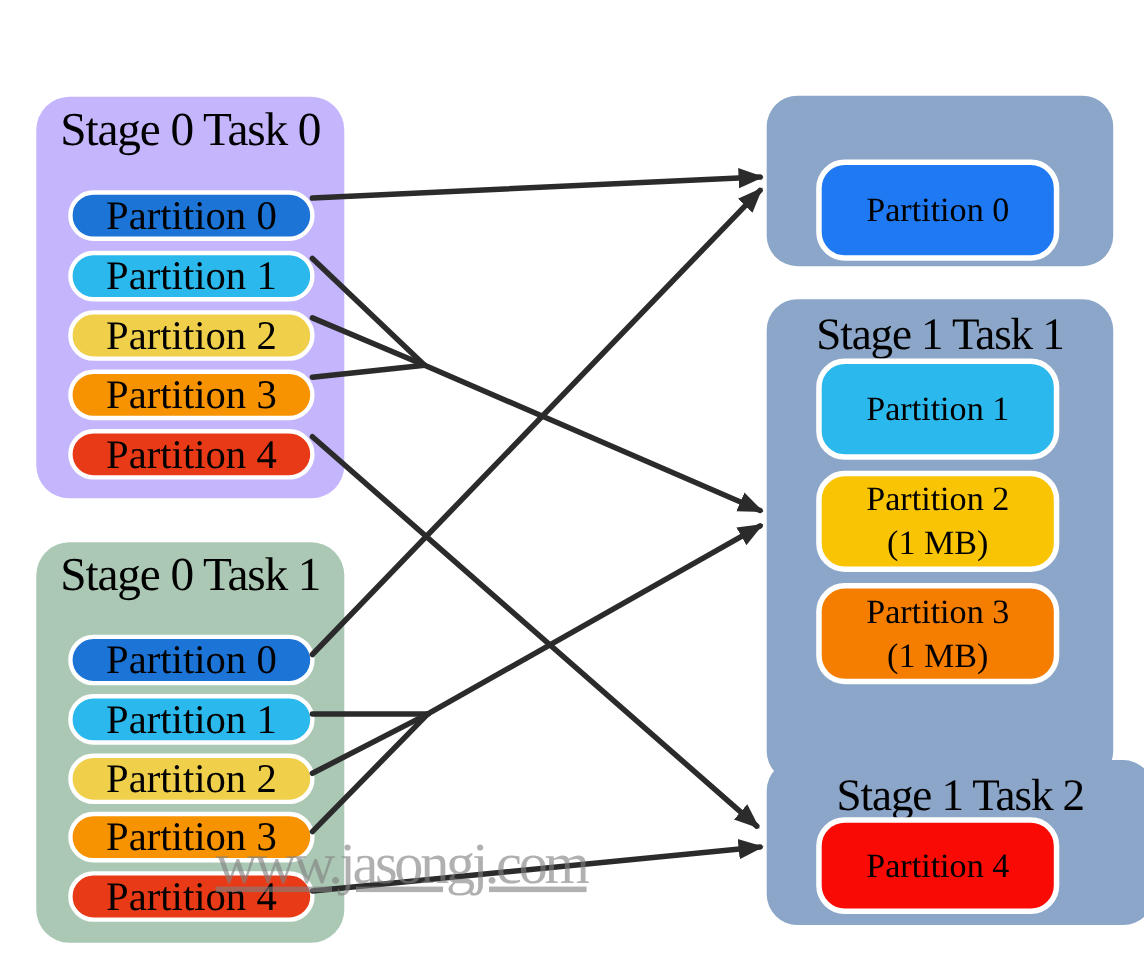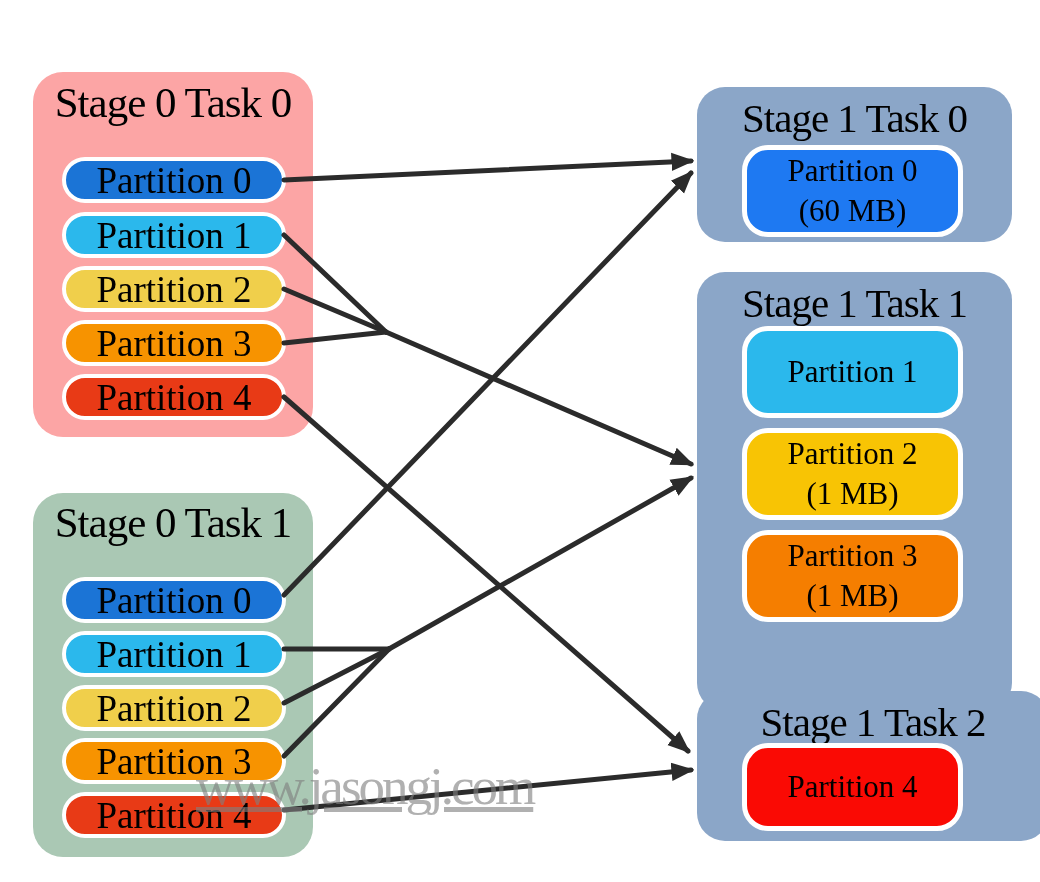--- a/index.html
+++ b/index.html
@@ -29,43 +29,41 @@
   .watermark{
     position:absolute;left:196px;top:756px;z-index:3;font-size:53px;letter-spacing:-3px;
     opacity:0.62;white-space:nowrap;text-decoration:underline;
   }
 </style>
 </head>
 <body>
 
 <div class="canvas">
 
-  <div class="taskbox s0box" style="top: 72px; height: 365px; background-color: #fca5a5;">
+  <div class="taskbox s0box" style="top: 88px; height: 365px; background-color: #c4b5fd;">
     <div class="boxtitle s0title">Stage 0 Task 0</div>
     <div class="lpill" style="top: 85px; background-color: rgb(27, 116, 214);">Partition 0</div>
     <div class="lpill" style="top: 140px; background-color: rgb(43, 184, 236);">Partition 1</div>
     <div class="lpill" style="top: 194px; background-color: rgb(240, 207, 75);">Partition 2</div>
     <div class="lpill" style="top: 248px; background-color: rgb(247, 147, 0);">Partition 3</div>
     <div class="lpill" style="top: 302px; background-color: rgb(232, 58, 22);">Partition 4</div>
   </div>
 
   <div class="taskbox s0box" style="top: 493px; height: 364px; background-color: rgb(170, 200, 180);">
     <div class="boxtitle s0title" style="top:5px;">Stage 0 Task 1</div>
     <div class="lpill" style="top: 84px; background-color: rgb(27, 116, 214);">Partition 0</div>
     <div class="lpill" style="top: 138px; background-color: rgb(43, 184, 236);">Partition 1</div>
     <div class="lpill" style="top: 192px; background-color: rgb(240, 207, 75);">Partition 2</div>
     <div class="lpill" style="top: 245px; background-color: rgb(247, 147, 0);">Partition 3</div>
     <div class="lpill" style="top: 299px; background-color: rgb(232, 58, 22);">Partition 4</div>
   </div>
 
   <div class="taskbox s1box" style="top: 87px; height: 155px; background-color: rgb(139, 166, 200);">
-    <div class="boxtitle s1title">Stage 1 Task 0</div>
     <div class="rpart" style="top: 58px; background-color: rgb(30, 121, 242);">
       <div>Partition 0</div>
-      <div>(60 MB)</div>
     </div>
   </div>
 
   <div class="taskbox s1box" style="top: 272px; height: 439px; background-color: rgb(139, 166, 200);">
     <div class="boxtitle s1title">Stage 1 Task 1</div>
     <div class="rpart" style="top: 54px; background-color: rgb(43, 184, 236);">
       <div>Partition 1</div>
     </div>
     <div class="rpart" style="top: 156px; background-color: rgb(248, 196, 4);">
       <div>Partition 2</div>

